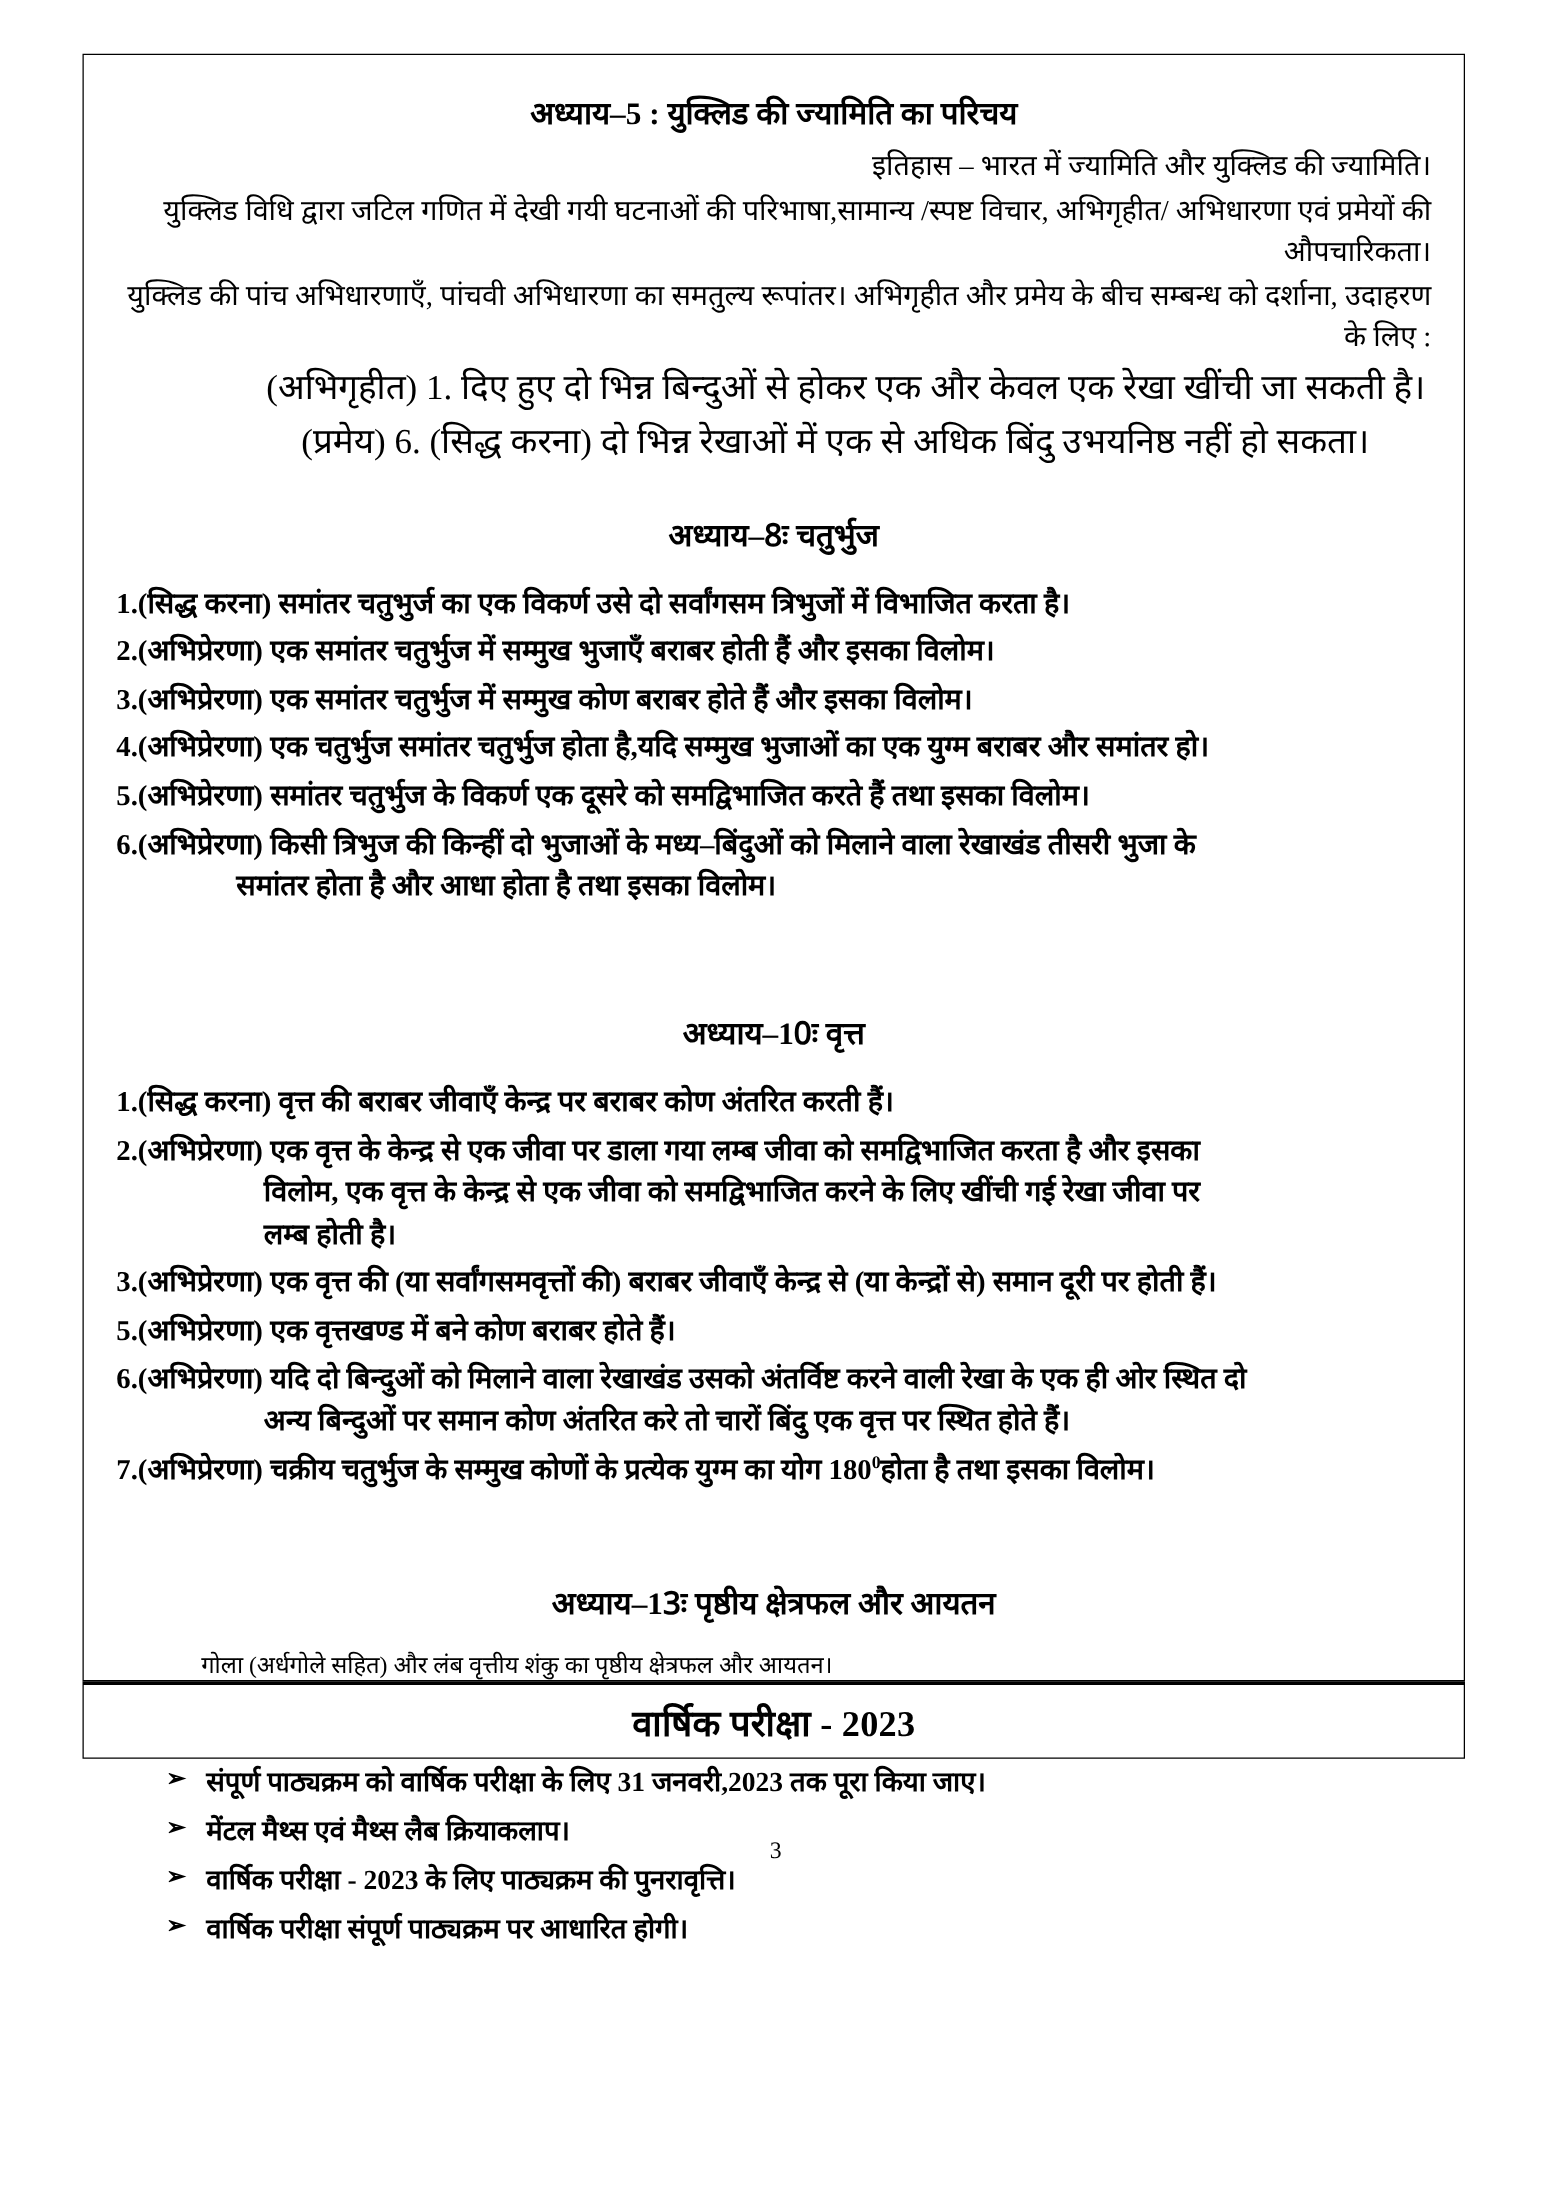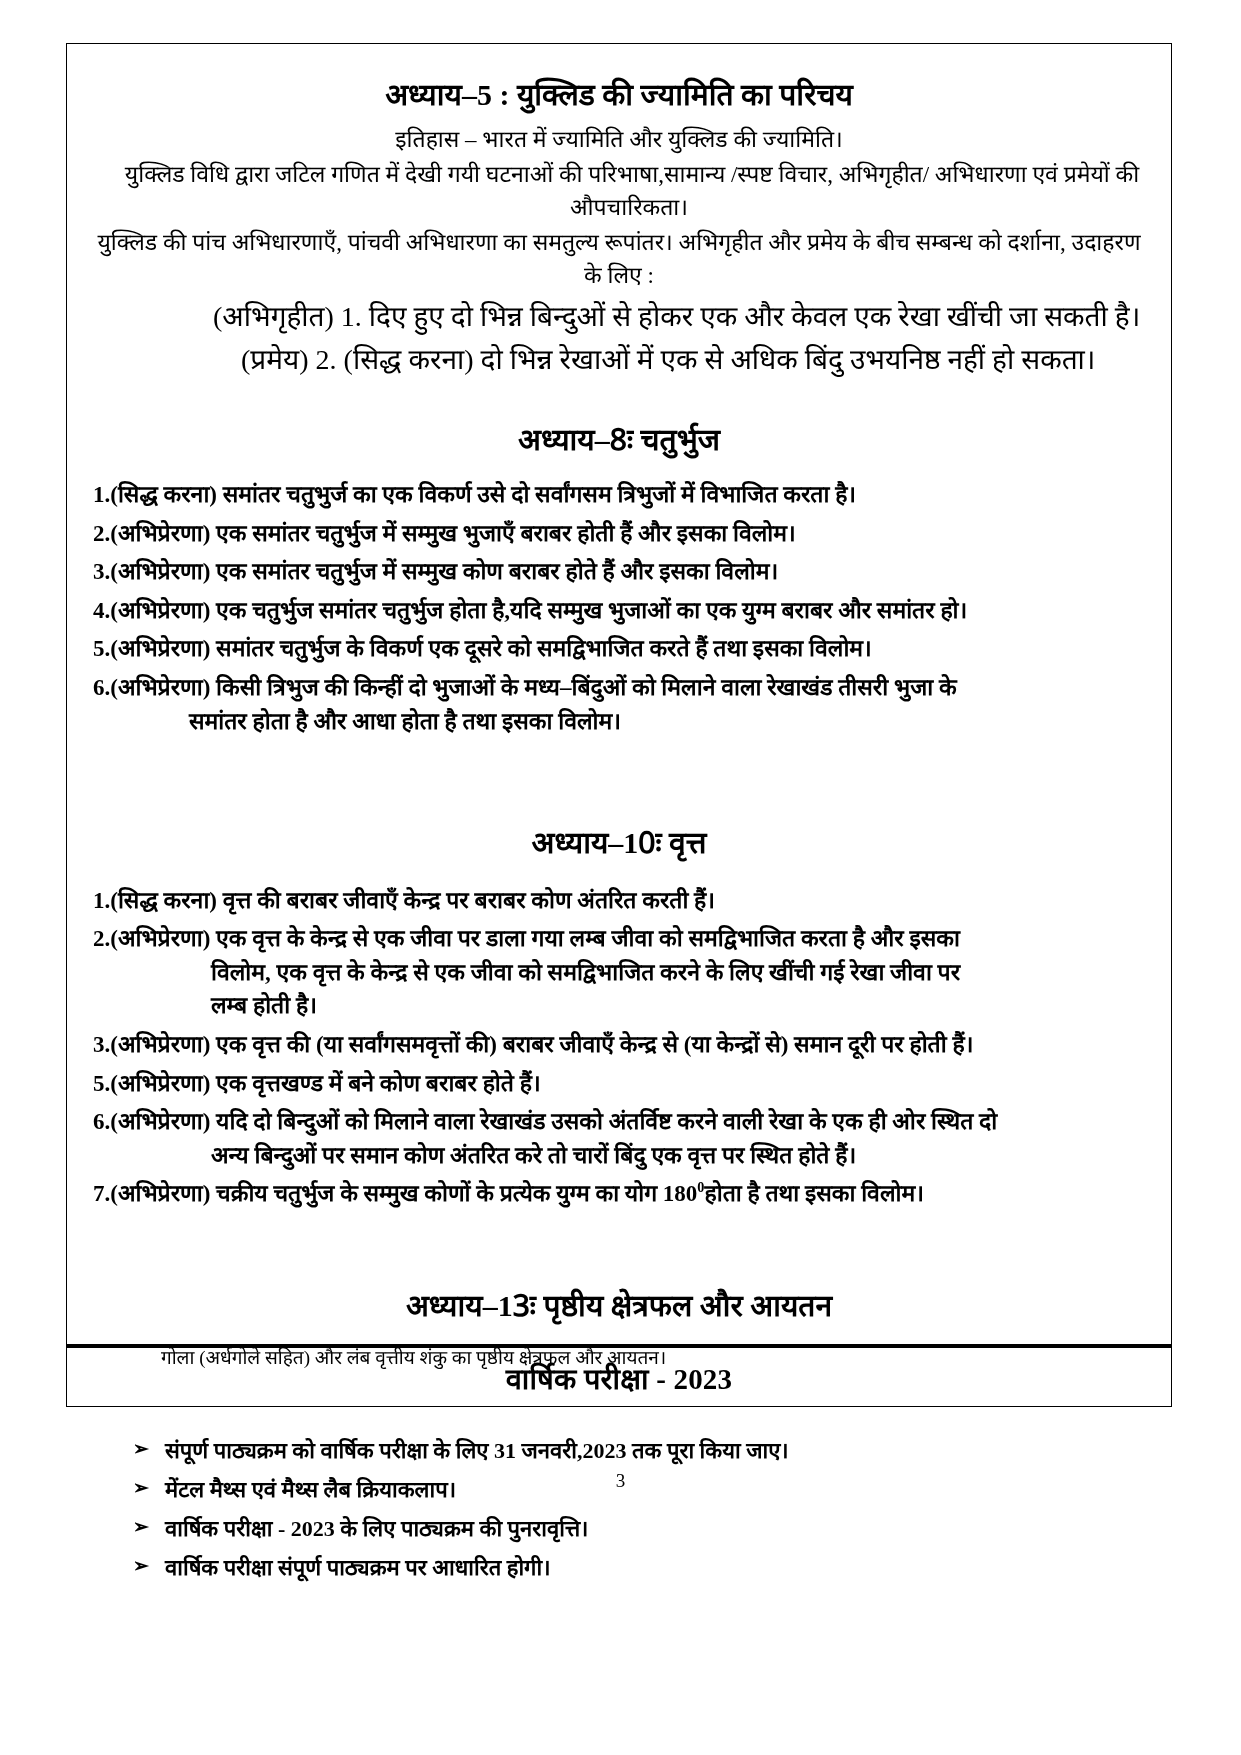--- a/index.html
+++ b/index.html
@@ -64,35 +64,35 @@
     left: 0;
     top: 1470px;
     width: 1241px;
     text-align: center;
     font-size: 19px;
   }
 
   
   .chapter-heading {
     text-align: center;
-    font-size: 30px;
+    font-size: 25px;
     font-weight: 700;
     line-height: 1.25;
   }
 
   .chapter-heading.h5  { margin: 6px 0 10px 0; }
   .chapter-heading.h8  { margin: 40px 0 20px 0; }
   .chapter-heading.h10 { margin: 86px 0 22px 0; }
   .chapter-heading.h13 { margin: 76px 0 20px 0; }
 
   .para {
     font-size: 23px;
     line-height: 1.42;
     margin: 0 0 3px 0;
-    text-align: center;
+    text-align: right;
   }
 
   .para.indent-sm { text-indent: 6px; margin-left: 20px; }
 
   .numbered {
     font-size: 23px;
     line-height: 1.46;
     margin: 0 0 5px 0;
     padding-left: 0;
     font-weight: bold;
@@ -157,21 +157,21 @@
       <div class="chapter-heading h5">अध्याय–5 : युक्लिड की ज्यामिति का परिचय</div>
 
       <p class="para">इतिहास – भारत में ज्यामिति और युक्लिड की ज्यामिति।</p>
 
       <p class="para indent-sm">युक्लिड विधि द्वारा जटिल गणित में देखी गयी घटनाओं की परिभाषा,सामान्य  /स्पष्ट विचार, अभिगृहीत/ अभिधारणा एवं प्रमेयों की औपचारिकता।</p>
 
       <p class="para">युक्लिड की  पांच अभिधारणाएँ, पांचवी अभिधारणा का समतुल्य रूपांतर। अभिगृहीत और प्रमेय के बीच सम्बन्ध को दर्शाना, उदाहरण के लिए :</p>
 
       <p class="example-line ex1">(अभिगृहीत) 1. दिए हुए दो भिन्न बिन्दुओं से होकर एक और केवल एक रेखा खींची जा सकती है।</p>
 
-      <p class="example-line ex2">(प्रमेय) 2. (सिद्ध करना) दो भिन्न रेखाओं में एक से अधिक बिंदु उभयनिष्ठ नहीं हो सकता।</p>
+      <p class="example-line ex2">(प्रमेय) 6. (सिद्ध करना) दो भिन्न रेखाओं में एक से अधिक बिंदु उभयनिष्ठ नहीं हो सकता।</p>
     </div>
 
     <div>
       <div class="chapter-heading h8">अध्याय–8ः चतुर्भुज</div>
 
       <p class="numbered"><span>1.</span><span>(सिद्ध  करना)</span><span> समांतर चतुभुर्ज का एक  विकर्ण उसे दो सर्वांगसम  त्रिभुजों में विभाजित करता है।</span></p>
 
       <p class="numbered"><span>2.</span><span>(अभिप्रेरणा)</span><span> एक  समांतर चतुर्भुज में सम्मुख  भुजाएँ  बराबर होती हैं और इसका विलोम।</span></p>
 
       <p class="numbered"><span>3.</span><span>(अभिप्रेरणा)</span><span> एक  समांतर चतुर्भुज में सम्मुख  कोण बराबर होते हैं और इसका विलोम।</span></p>

